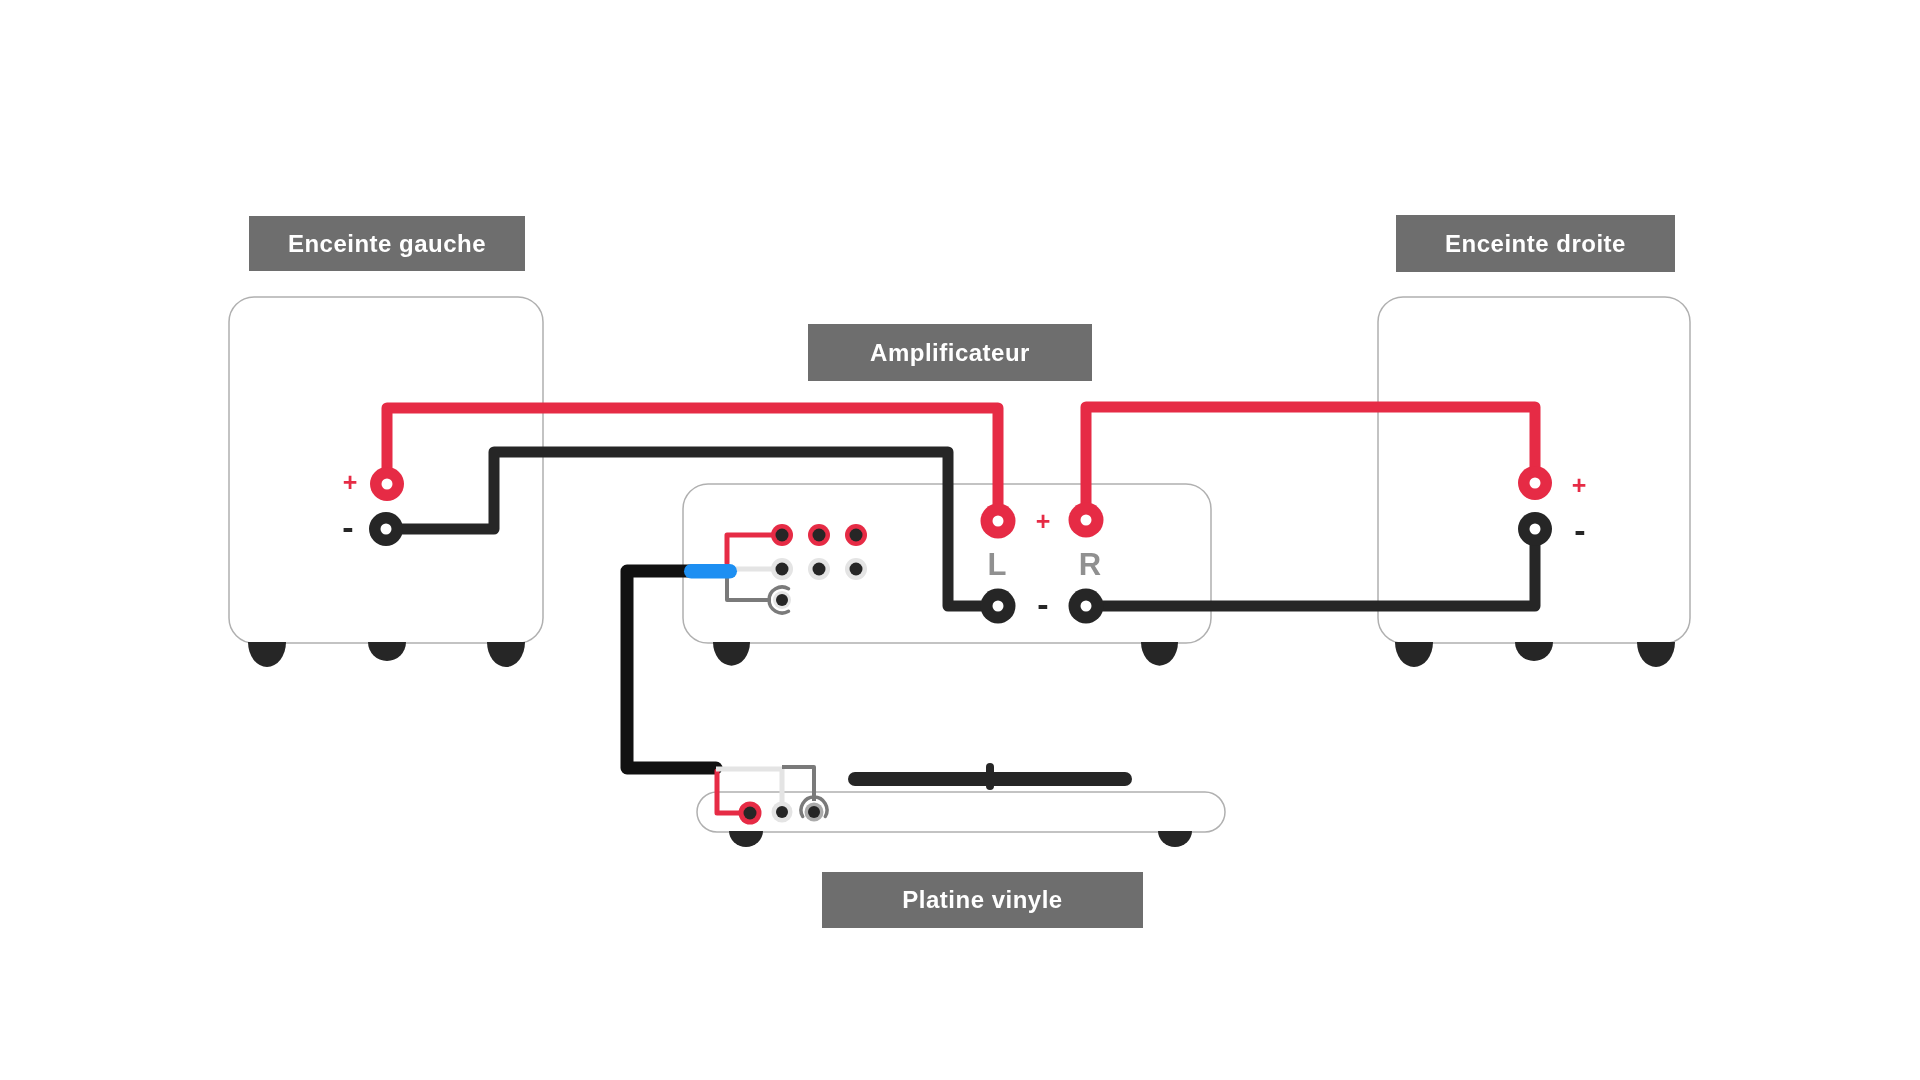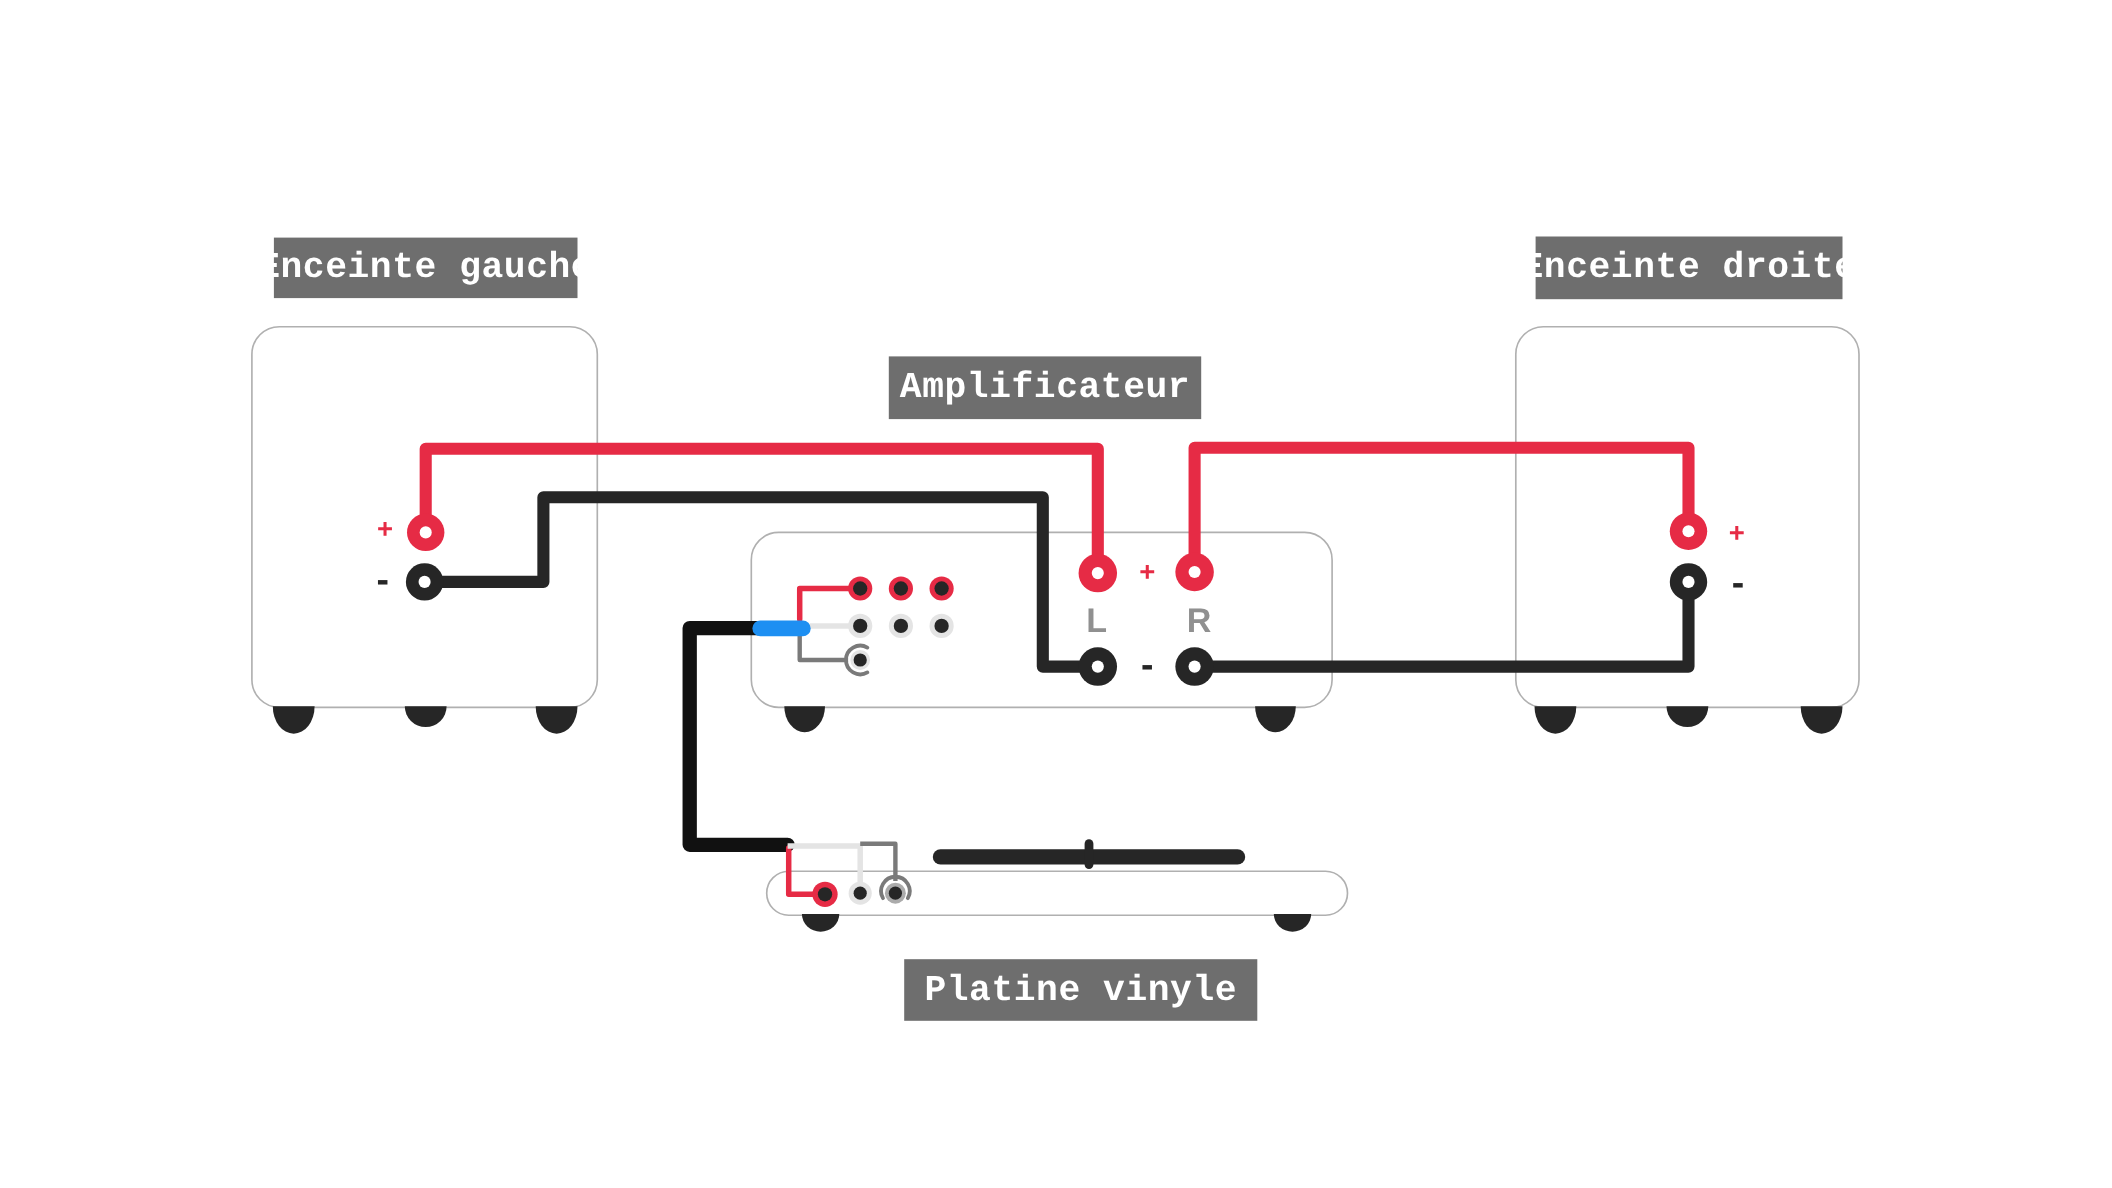--- a/index.html
+++ b/index.html
@@ -37,22 +37,22 @@
   .jack-gray{fill:var(--ground-ring);}
   .jack-core{fill:var(--ink);}
   .terminal-red{fill:var(--wire-red);}
   .terminal-black{fill:var(--ink);}
   .terminal-hole{fill:#ffffff;}
   .ground-arc{stroke:var(--ground-gray);stroke-width:3.5;fill:none;stroke-linecap:round;}
   .blue-plug{fill:var(--plug-blue);}
 
   
   .tag{position:absolute;background:var(--label-bg);color:var(--label-text);
-       font-weight:bold;font-size:33px;display:flex;align-items:center;justify-content:center;
-       letter-spacing:0.5px;white-space:nowrap;font-family:Liberation Mono, monospace;}
+       font-weight:bold;font-size:24px;display:flex;align-items:center;justify-content:center;
+       letter-spacing:0.5px;white-space:nowrap;}
   .sym{position:absolute;transform:translate(-50%,-50%);font-weight:bold;line-height:1;}
   .sym-plus{color:var(--wire-red);font-size:25px;}
   .sym-minus{color:var(--ink);font-size:34px;}
   .sym-channel{color:var(--channel-gray);font-size:31px;}
 </style>
 </head>
 <body>
 
 <div class="stage">
 

